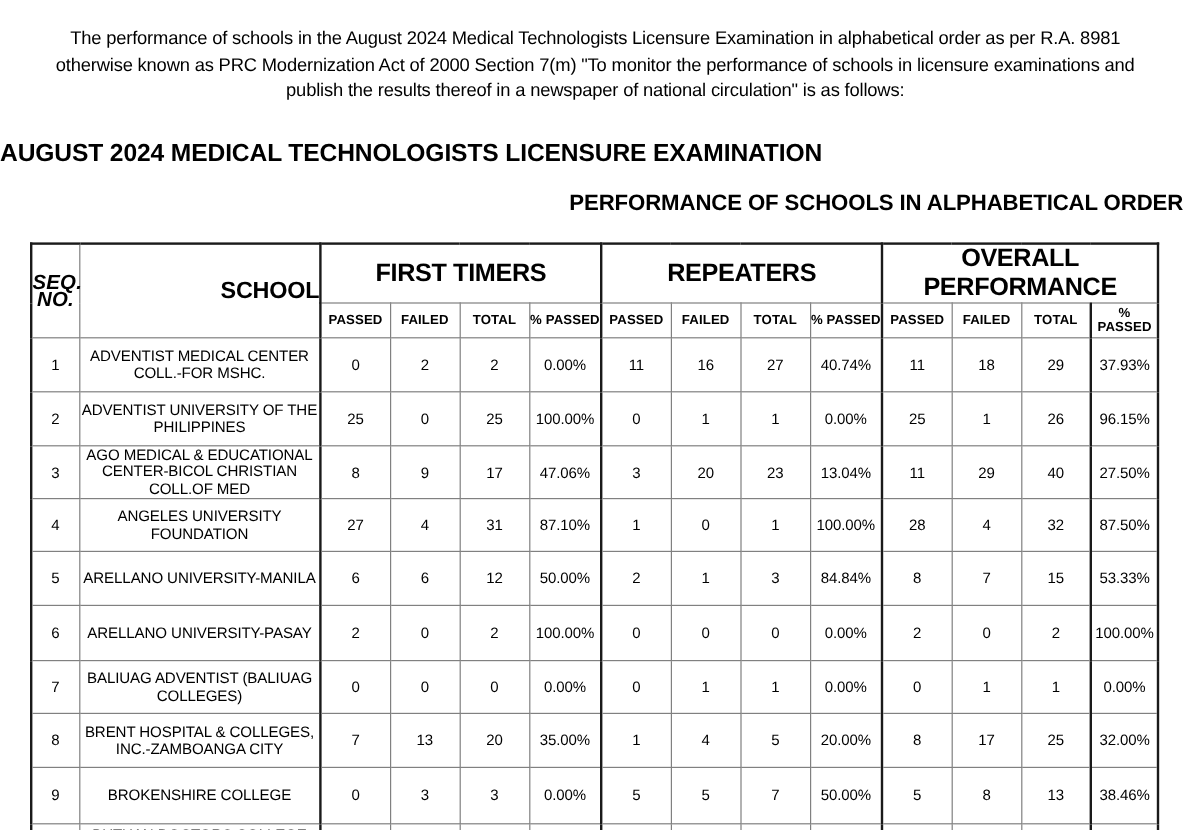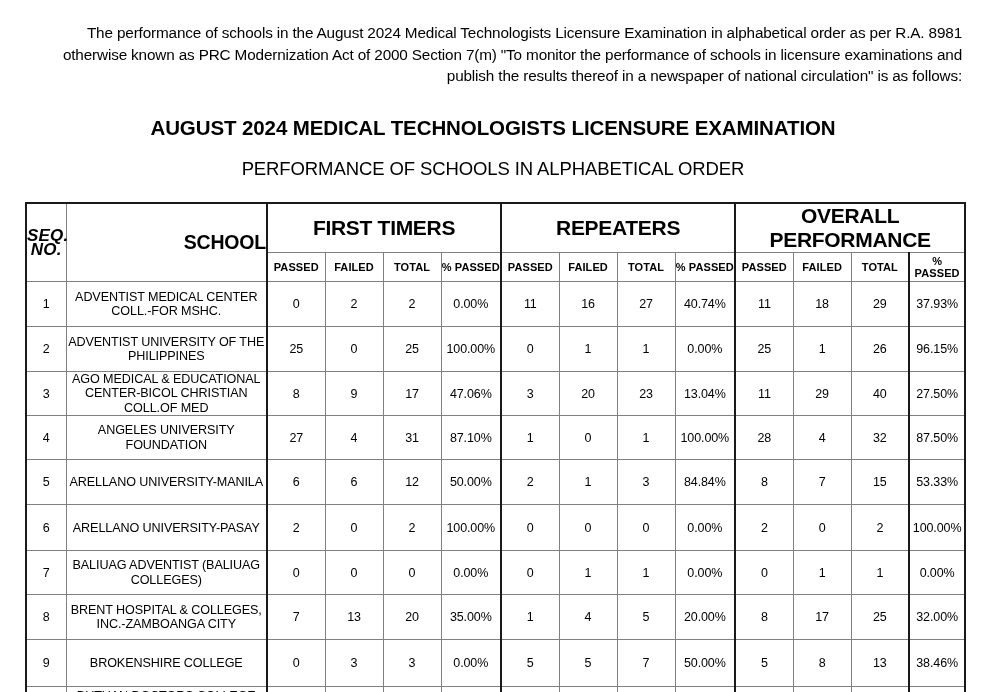--- a/index.html
+++ b/index.html
@@ -26,43 +26,42 @@
 
   
   .intro {
     position: absolute;
     left: 30px;
     top: 22px;
     width: 932px;
     font-size: 15.3px;
     line-height: 21.5px;
     color: #000;
-    text-align: right;
+    text-align: center;
     letter-spacing: -0.15px;
   }
 
   
   .title-main {
     position: absolute;
     left: 0;
     top: 116px;
     width: 986px;
-    text-align: center;
     font-size: 20.5px;
     font-weight: bold;
     letter-spacing: -0.1px;
   }
   .title-sub {
     position: absolute;
     left: 0;
     top: 158px;
     width: 986px;
-    text-align: center;
+    text-align: right;
     font-size: 18.5px;
-    font-weight: normal;
+    font-weight: bold;
     letter-spacing: -0.1px;
   }
 
   
   .table-wrap {
     position: absolute;
     left: 25px;
     top: 202px;
     width: 939px;
   }

